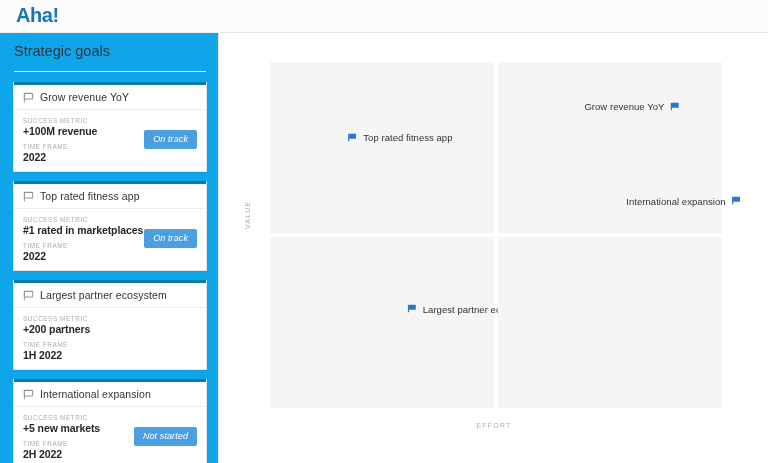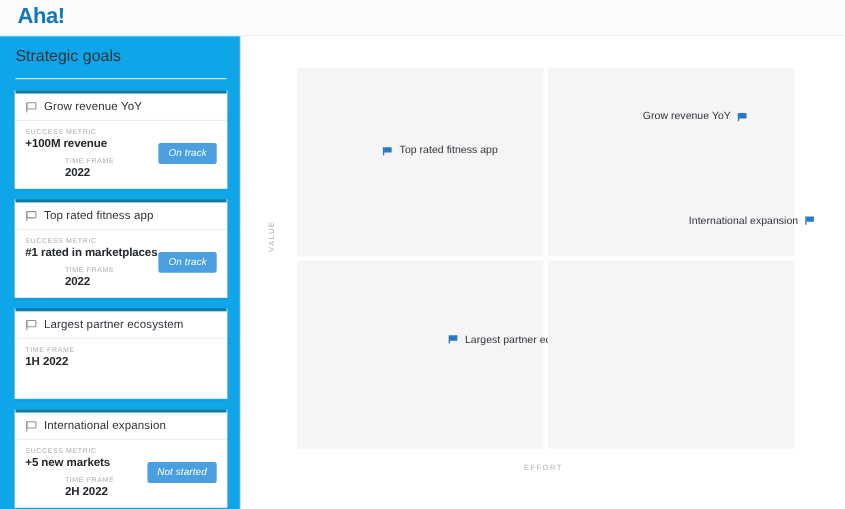--- a/index.html
+++ b/index.html
@@ -63,21 +63,21 @@
     padding: 7px 9px 8px 9px;
     min-height: 54px;
   }
   .field-label {
     font-size: 6.4px; color: #a9adb3; letter-spacing: 0.55px;
     text-transform: uppercase; margin-bottom: 1px;
   }
   .field-value {
     font-size: 10.5px; color: #23272c; font-weight: bold; letter-spacing: -0.1px;
   }
-  .field-block + .field-block { margin-top: 6px; margin-left: 36px; }
+  .field-block + .field-block { margin-top: 6px; }
   .badge {
     position: absolute; right: 9px; top: 20px;
     background: #4a9fe0; color: #ffffff;
     font-size: 9px; letter-spacing: 0.1px;
     padding: 4px 9px 5px 9px; border-radius: 2px;
     white-space: nowrap;
     font-style: italic;
   }
 
   
@@ -174,20 +174,24 @@
           <div class="card-accent" style="background: rgb(10, 124, 165);"></div>
           <div class="card-head">
             <svg class="flag-outline" viewBox="0 0 12 12">
               <rect x="1.5" y="1.5" width="9" height="6.2" rx="0.8" fill="none" stroke="#8e949c" stroke-width="1.1"></rect>
               <line x1="1.5" y1="1.7" x2="1.5" y2="10.6" stroke="#8e949c" stroke-width="1.1" stroke-linecap="round"></line>
             </svg>
             <span class="card-head-title">Largest partner ecosystem</span>
           </div>
           <div class="card-body">
             <div class="field-block">
+              <div class="field-label">SUCCESS METRIC</div>
+              <div class="field-value">+200 partners</div>
+            </div>
+            <div class="field-block">
               <div class="field-label">TIME FRAME</div>
               <div class="field-value">1H 2022</div>
             </div>
           </div>
         </div>
         <div class="goal-card">
           <div class="card-accent" style="background: rgb(10, 124, 165);"></div>
           <div class="card-head">
             <svg class="flag-outline" viewBox="0 0 12 12">
               <rect x="1.5" y="1.5" width="9" height="6.2" rx="0.8" fill="none" stroke="#8e949c" stroke-width="1.1"></rect>

